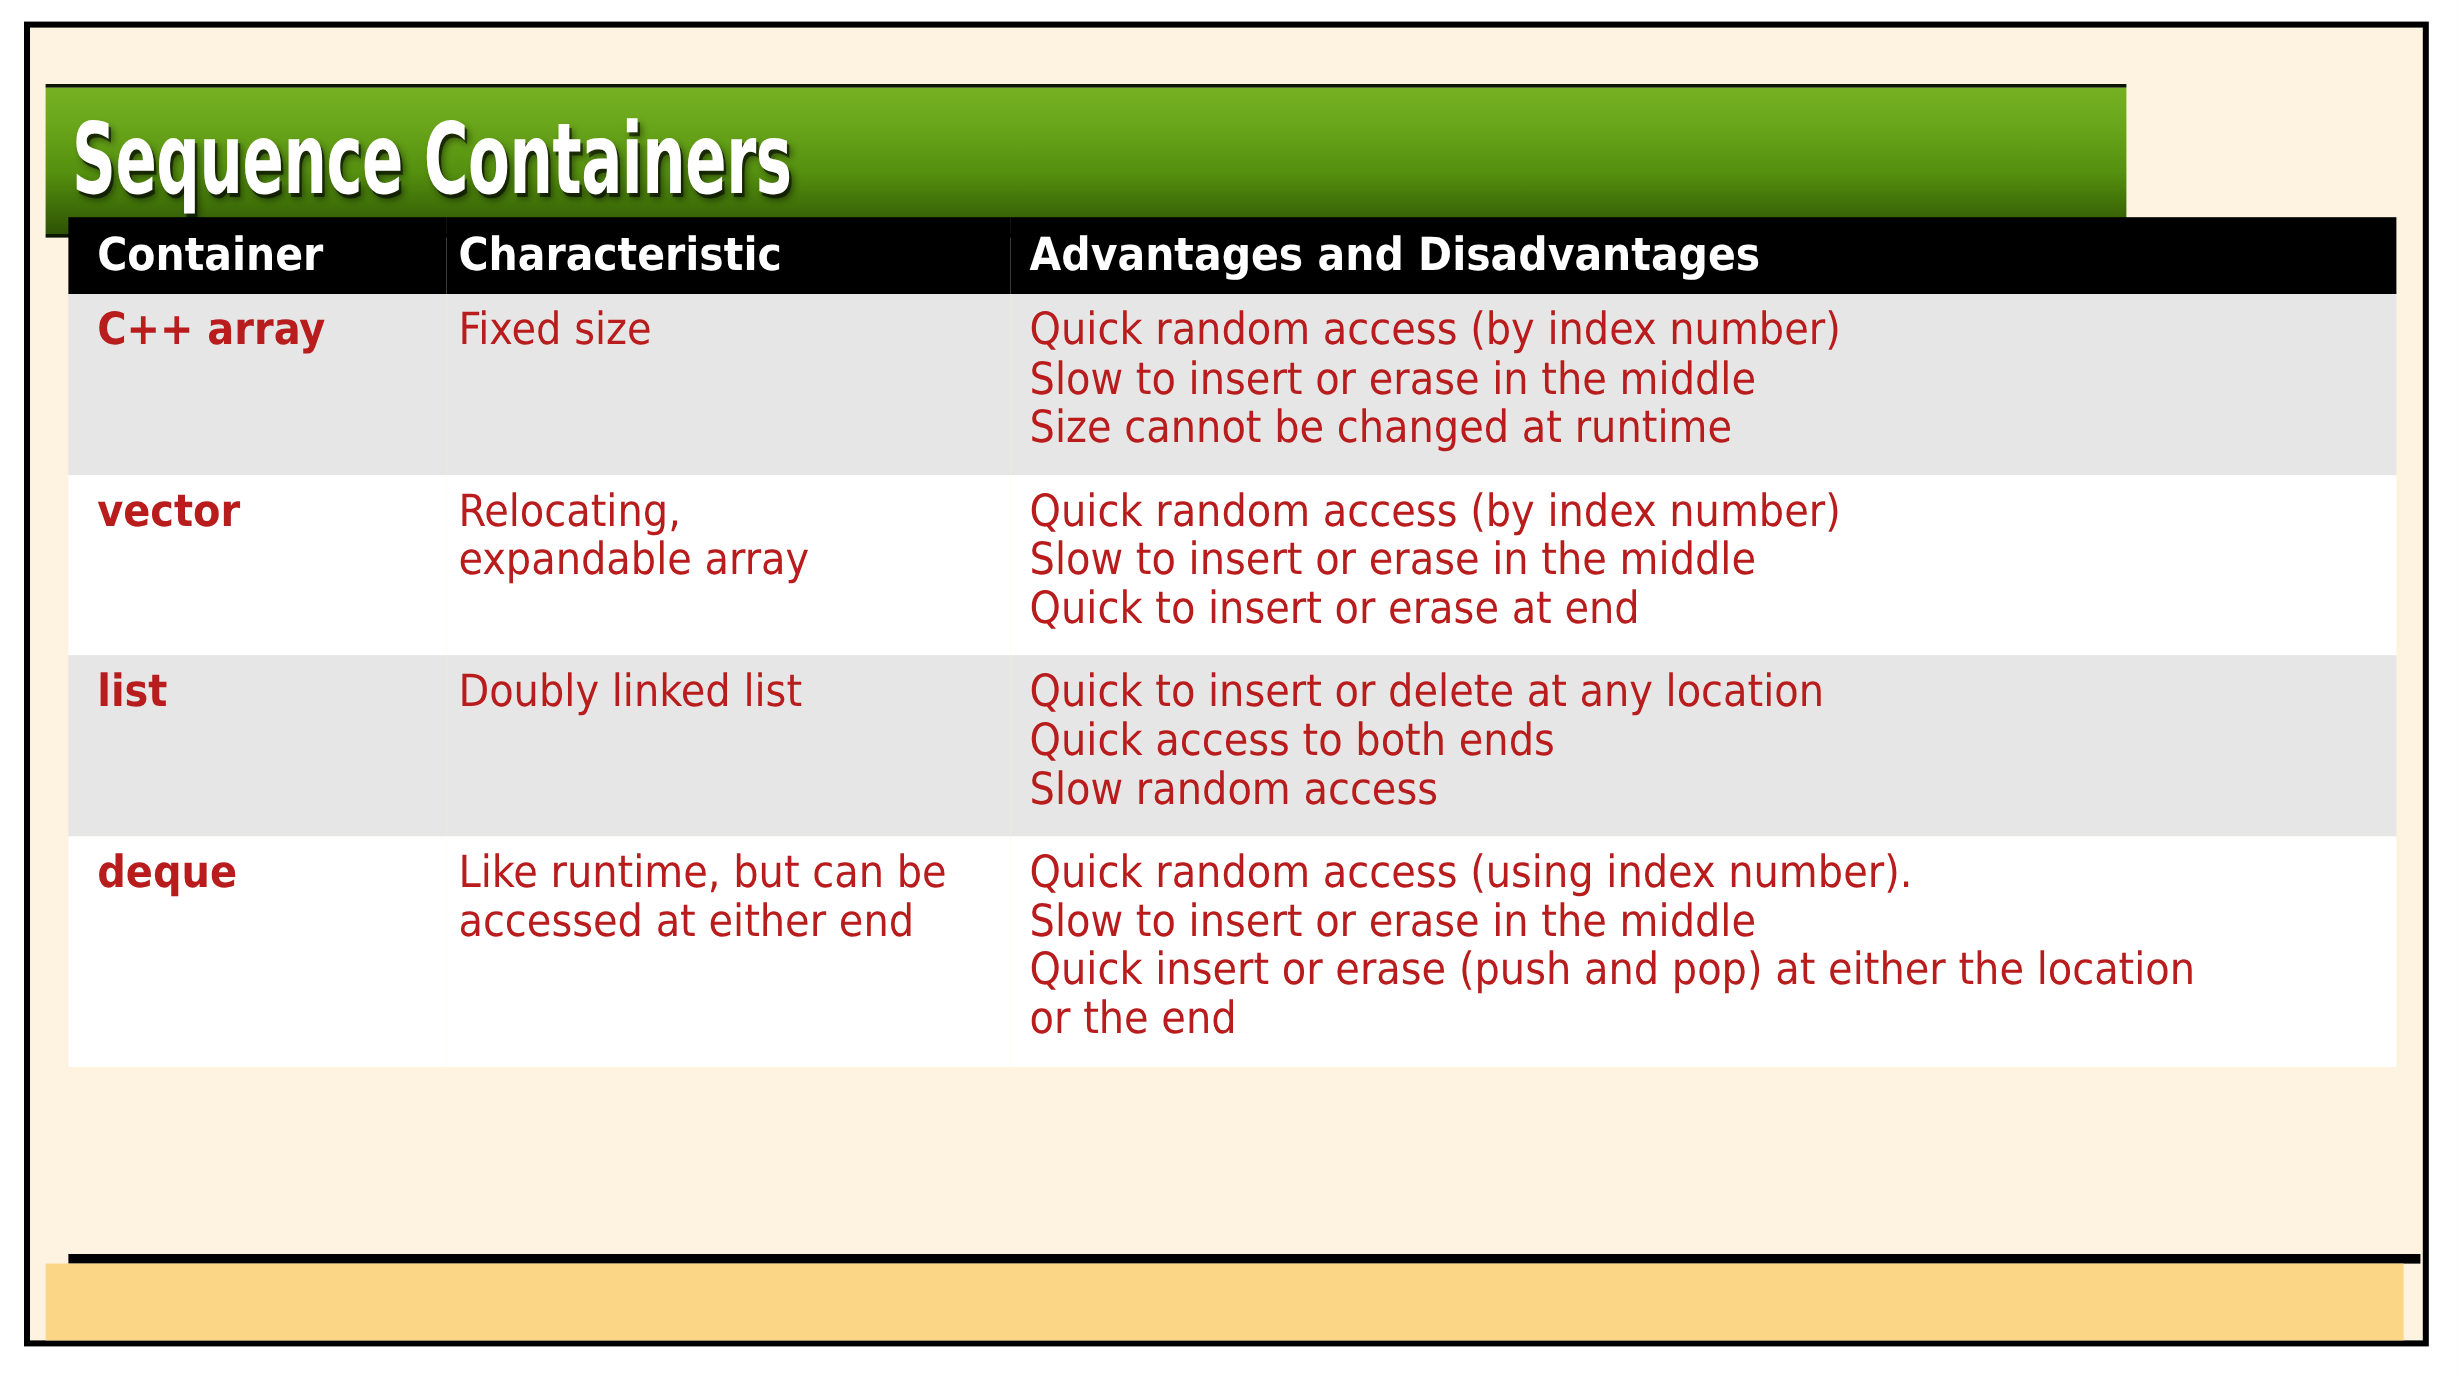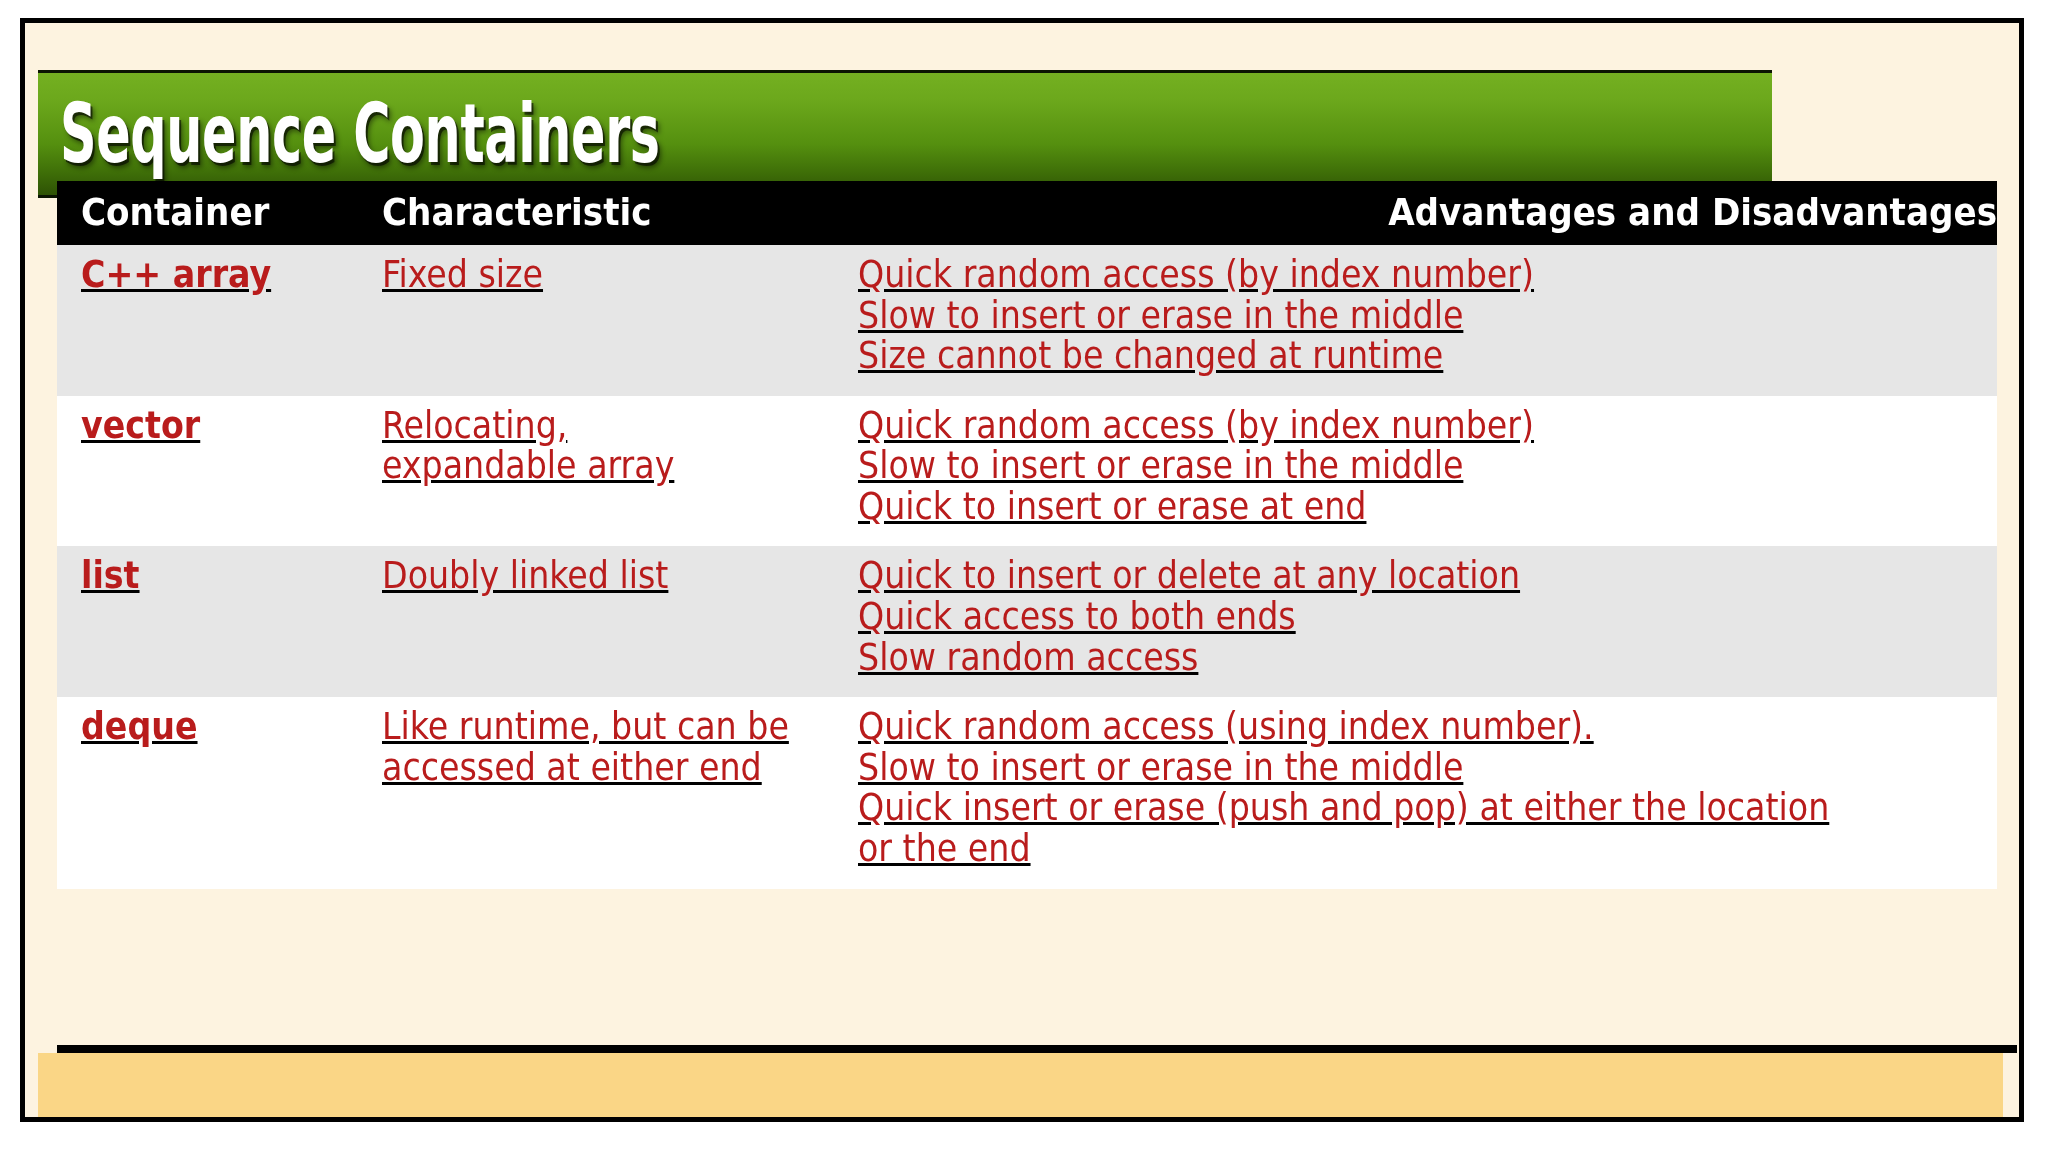--- a/index.html
+++ b/index.html
@@ -64,21 +64,20 @@
        5px 5px 7px rgba(0,0,0,0.45);
   }
 
   
   .table-wrap {
     position: absolute;
     left: 32px;
     top: 158px;
     width: 1940px;
     background: transparent;
-    text-decoration: underline;
   }
   table.ctable {
     border-collapse: collapse;
     width: 1940px;
     table-layout: fixed;
     font-size: 36px;
   }
   table.ctable col.c1 { width: 315px; }
   table.ctable col.c2 { width: 470px; }
   table.ctable col.c3 { width: 1155px; }
@@ -88,21 +87,21 @@
     color: #ffffff;
     font-weight: bold;
     font-size: 38px;
     text-align: left;
     padding: 9px 0 11px 24px;
     font-family: "Liberation Sans Narrow", "DejaVu Sans Condensed", "Liberation Sans", sans-serif;
     letter-spacing: 0px;
     white-space: nowrap;
   }
   thead th.hd-c2 { padding-left: 10px; }
-  thead th.hd-c3 { padding-left: 16px; text-align: right; }
+  thead th.hd-c3 { padding-left: 16px; }
 
   tbody td {
     vertical-align: top;
     padding: 10px 10px 20px 24px;
     color: #b91c1c;
     font-size: 37px;
     line-height: 1.07;
     font-family: "Liberation Sans Narrow", "DejaVu Sans Condensed", "Liberation Sans", sans-serif;
   }
   tbody tr.row-alt td { background: #E6E6E6; }

